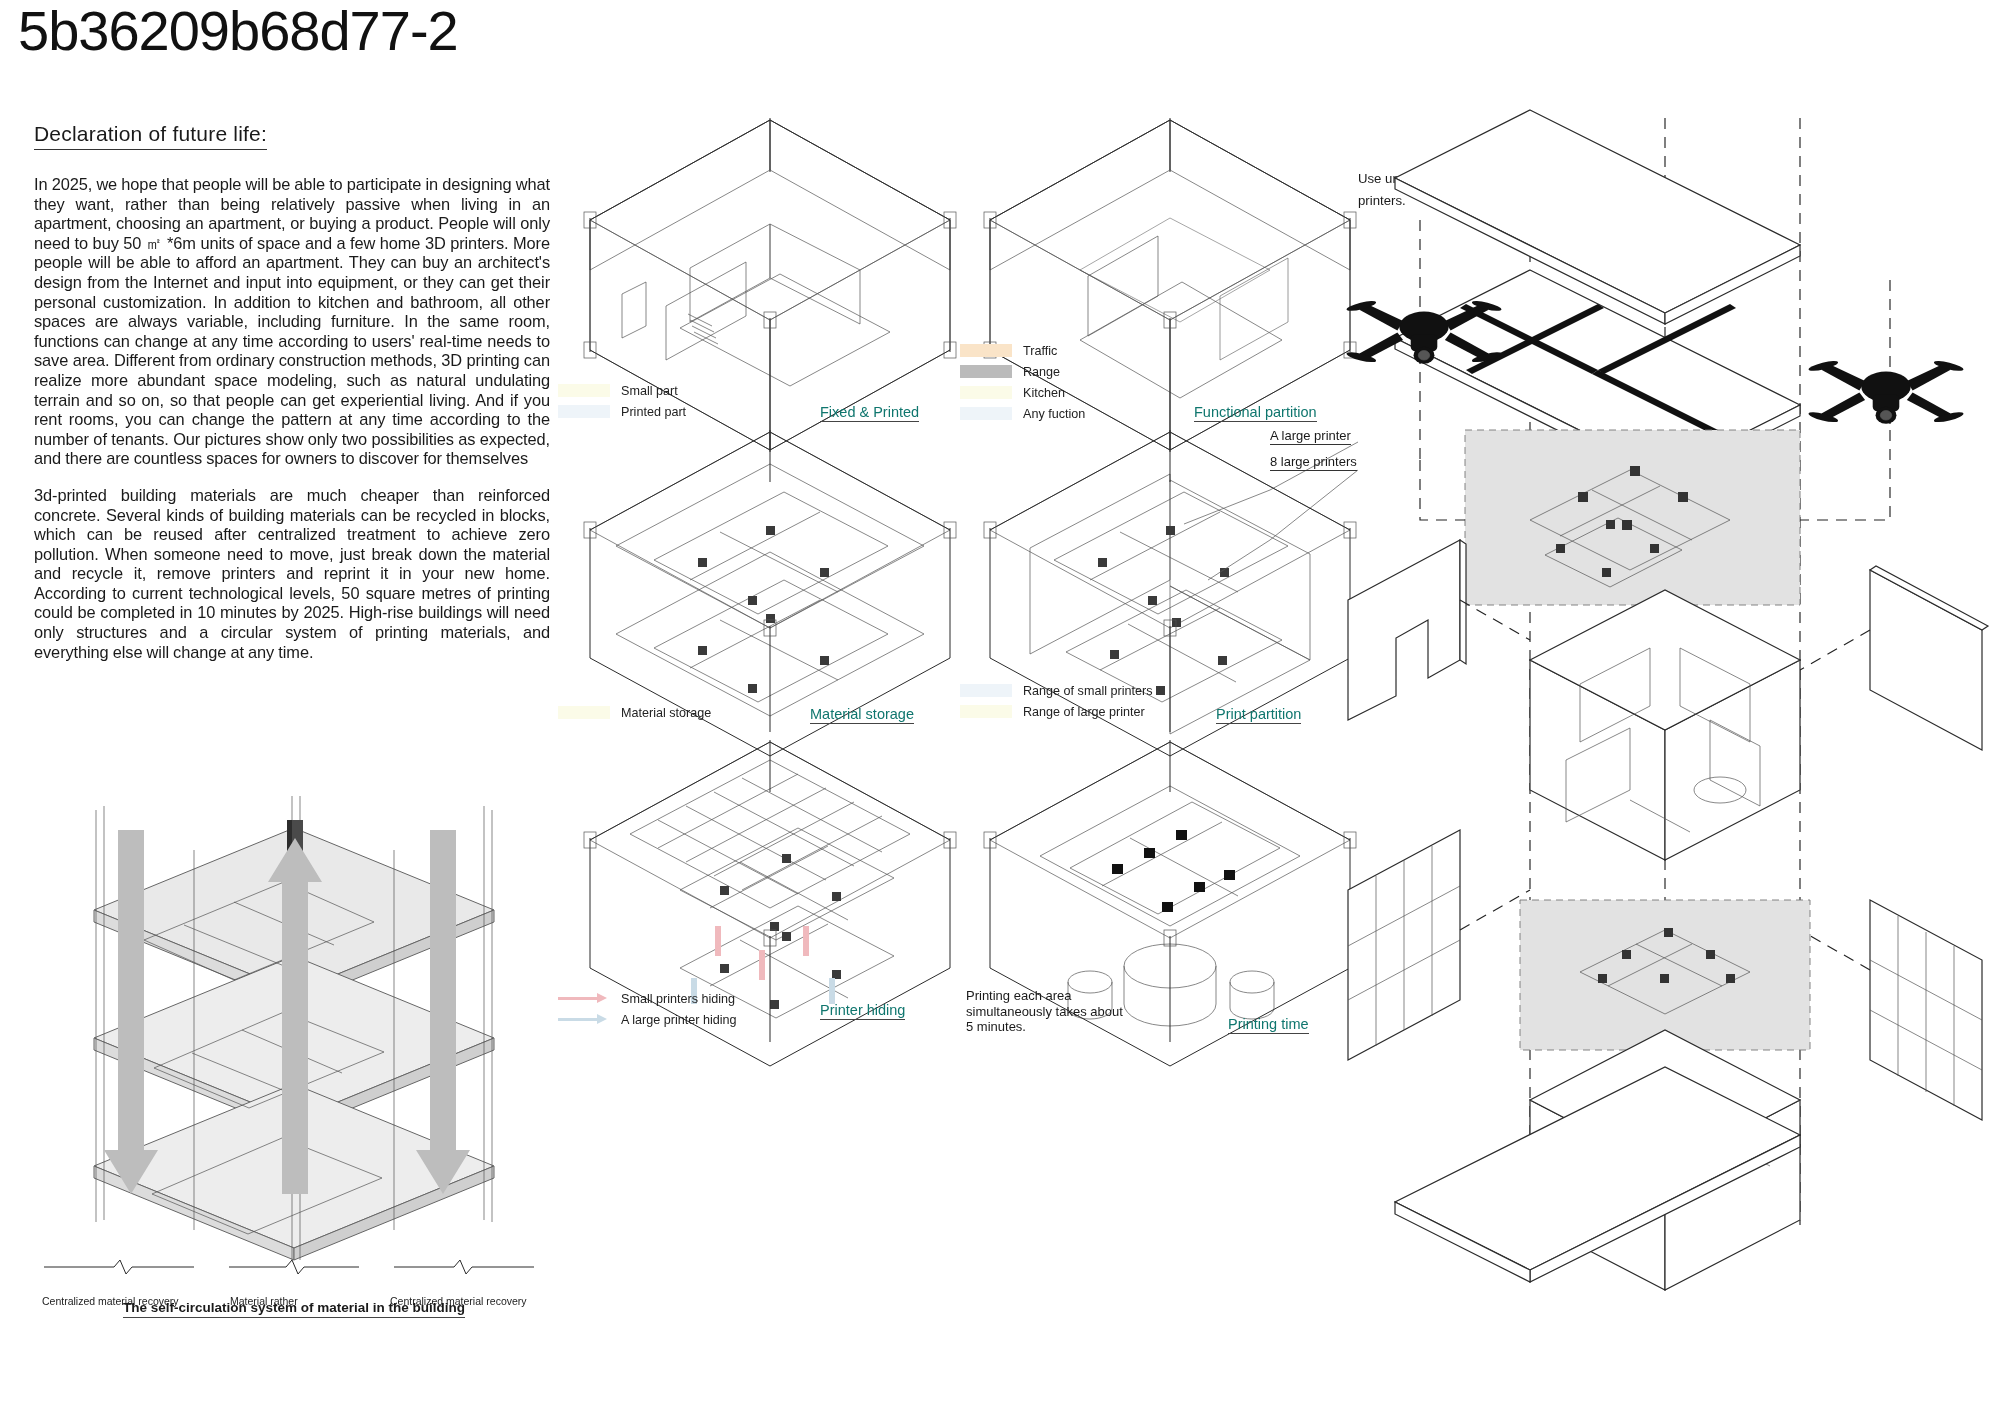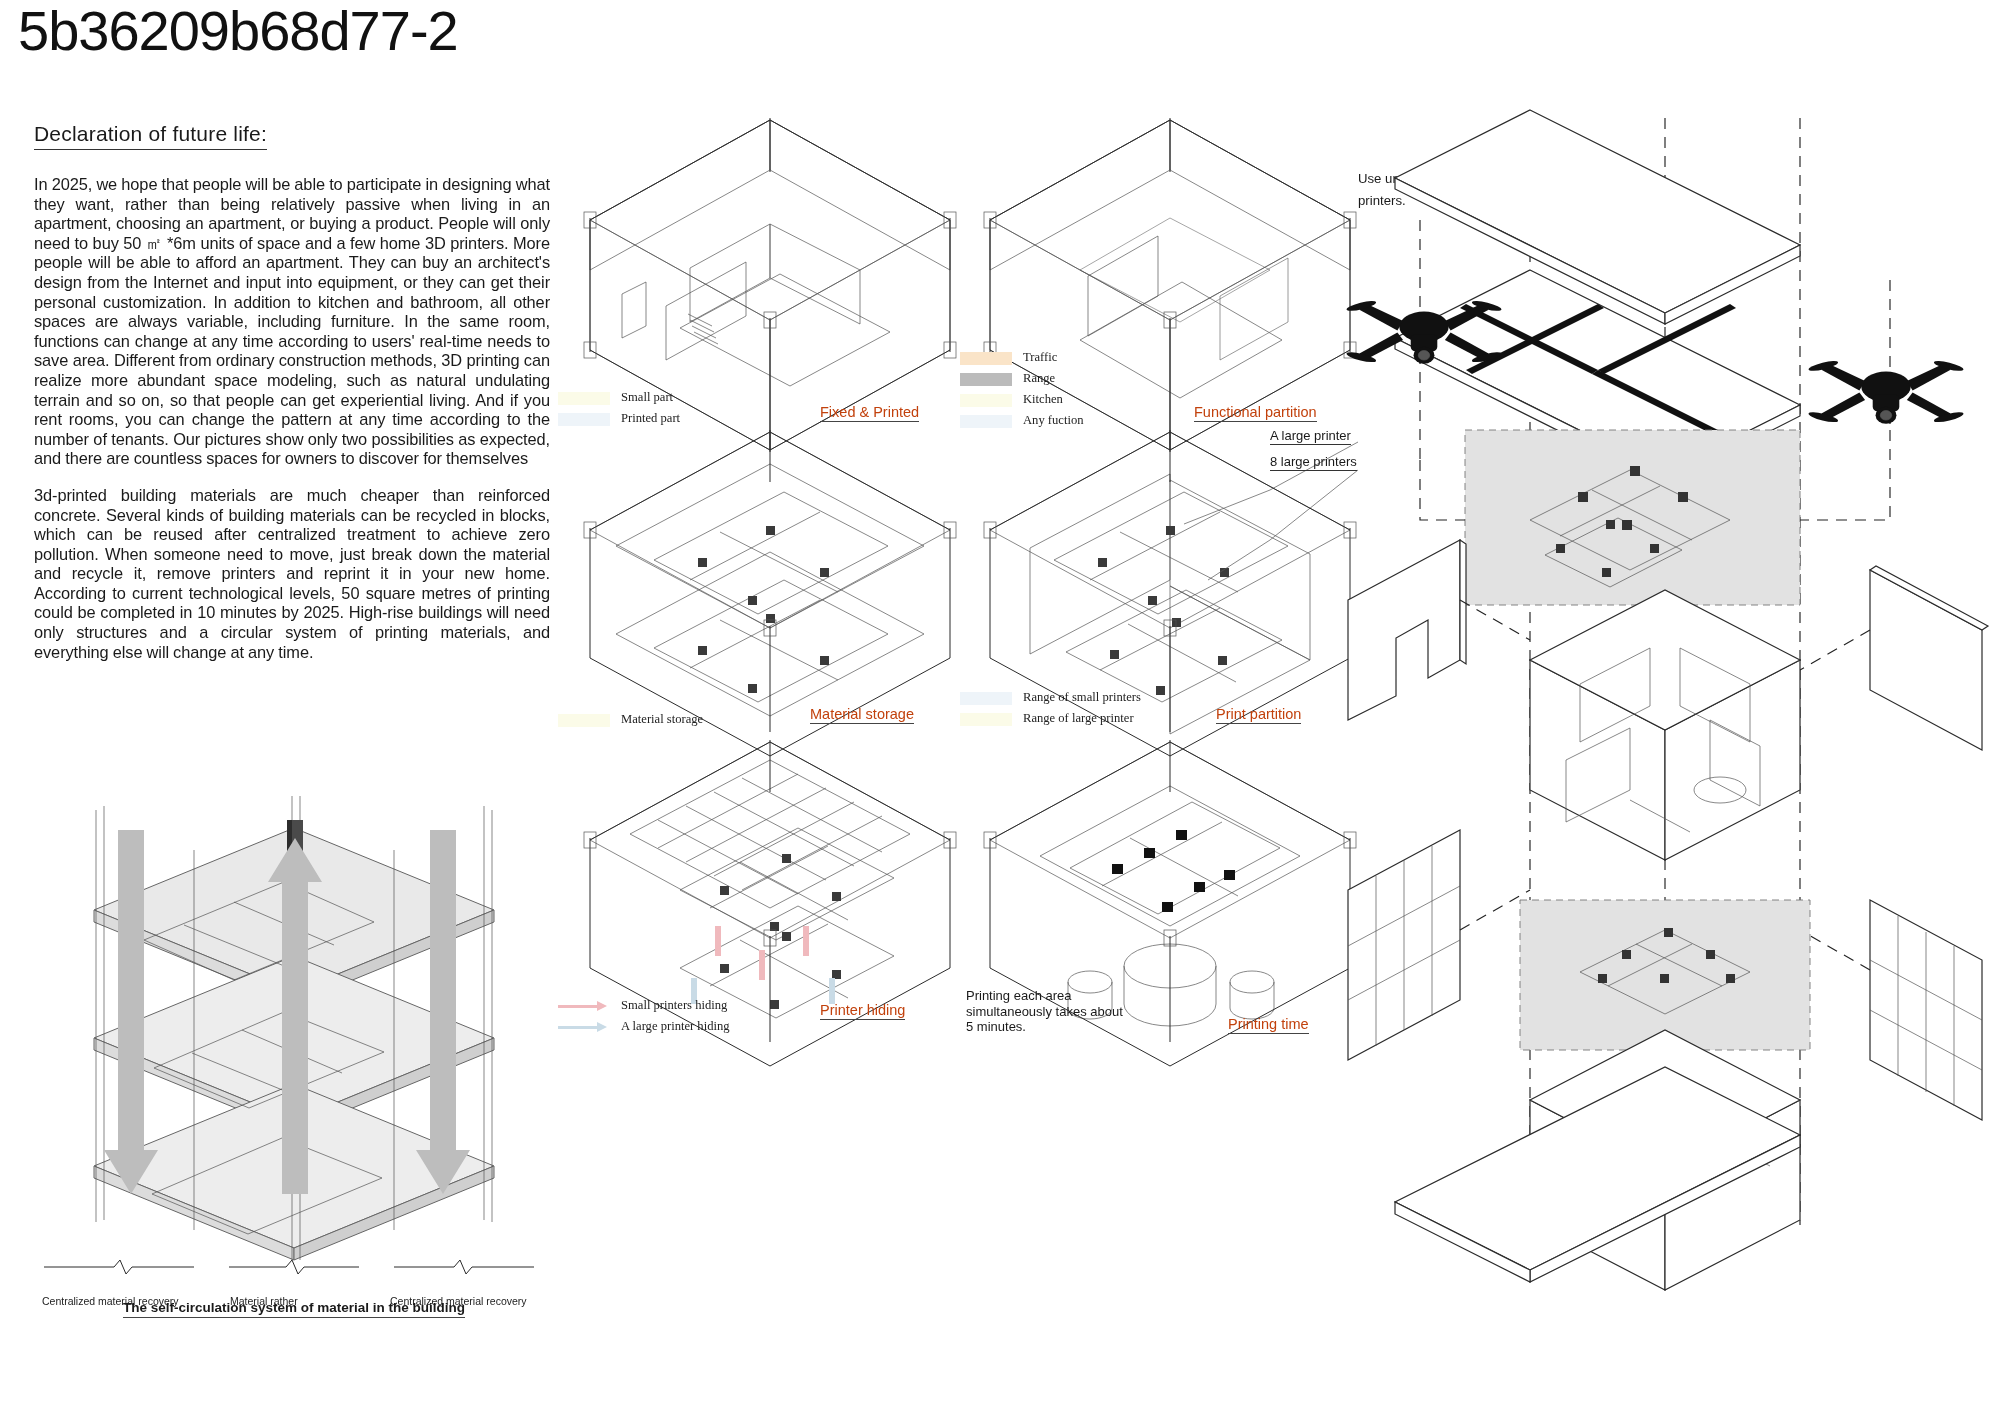--- a/index.html
+++ b/index.html
@@ -21,24 +21,24 @@
 
   
   #circ-diagram{position:absolute;left:34px;top:790px;width:520px;height:480px;}
   #circ-caption{position:absolute;left:34px;top:1300px;width:520px;text-align:center;
                 font-size:13.5px;}
   #circ-caption span{border-bottom:1px solid #444;padding-bottom:2px;font-weight:bold;}
   .circ-label{position:absolute;font-size:10.5px;color:#222;white-space:nowrap;}
 
   
   .panel{position:absolute;}
-  .panel-caption{position:absolute;font-size:14.5px;color:#c2410c;white-space:nowrap;}
+  .panel-caption{position:absolute;font-size:14.5px;color:#0f766e;white-space:nowrap;}
   .panel-caption span{border-bottom:1.1px solid #444;padding-bottom:1px;}
   .legend{position:absolute;font-size:12.6px;color:#222;}
-  .legend-row{display:flex;align-items:flex-end;height:21px;white-space:nowrap;font-family:Liberation Serif, serif;}
+  .legend-row{display:flex;align-items:flex-start;height:21px;white-space:nowrap;}
   .swatch{width:52px;height:13px;margin-right:11px;flex:0 0 auto;border:0;}
   .arrow-swatch{width:52px;height:13px;margin-right:11px;flex:0 0 auto;position:relative;}
   .arrow-swatch i{position:absolute;left:0;top:5px;width:40px;height:3px;display:block;}
   .arrow-swatch i::after{content:"";position:absolute;right:-9px;top:-4px;
       border-left:10px solid currentColor;border-top:5.5px solid transparent;
       border-bottom:5.5px solid transparent;}
   .callout{position:absolute;font-size:13px;white-space:nowrap;}
   .callout span{border-bottom:1px solid #333;padding-bottom:1px;}
   .note-block{position:absolute;font-size:13px;line-height:15.5px;white-space:pre-line;}
 

